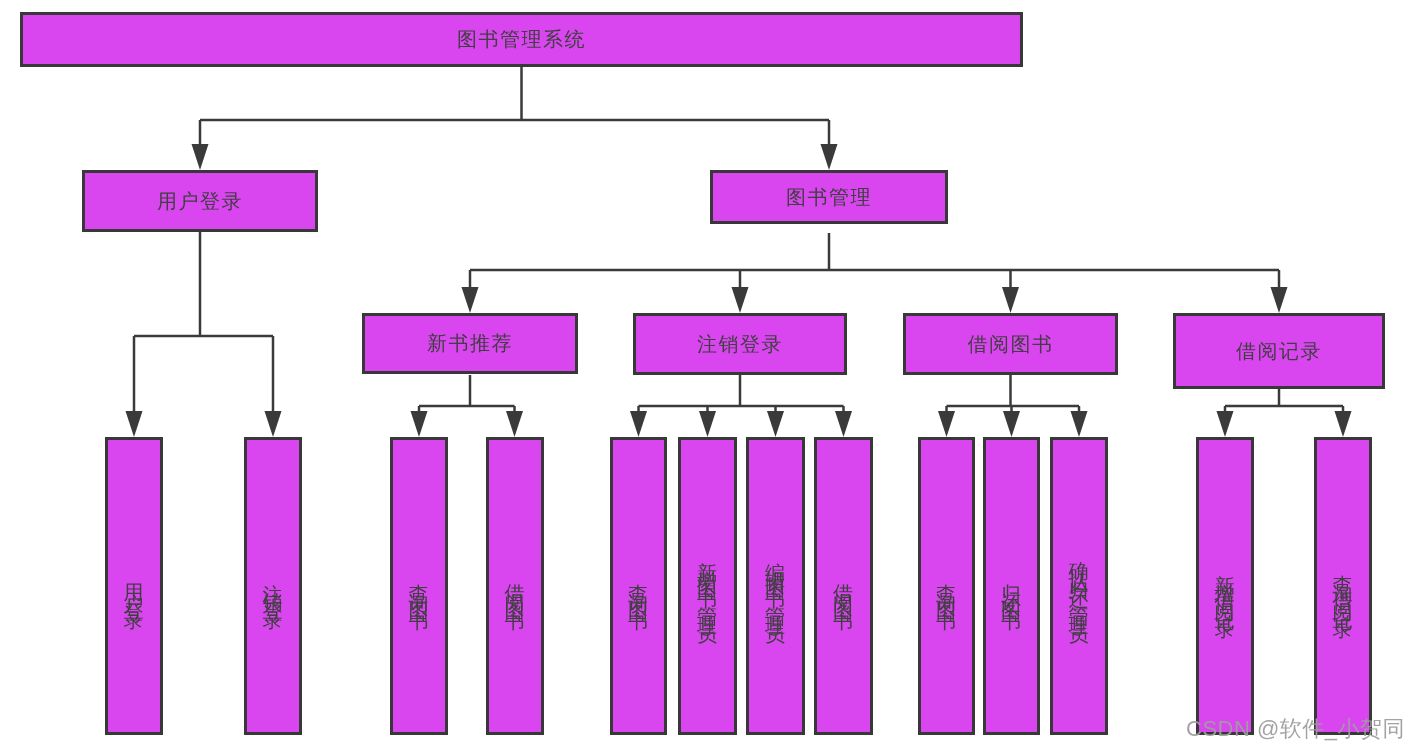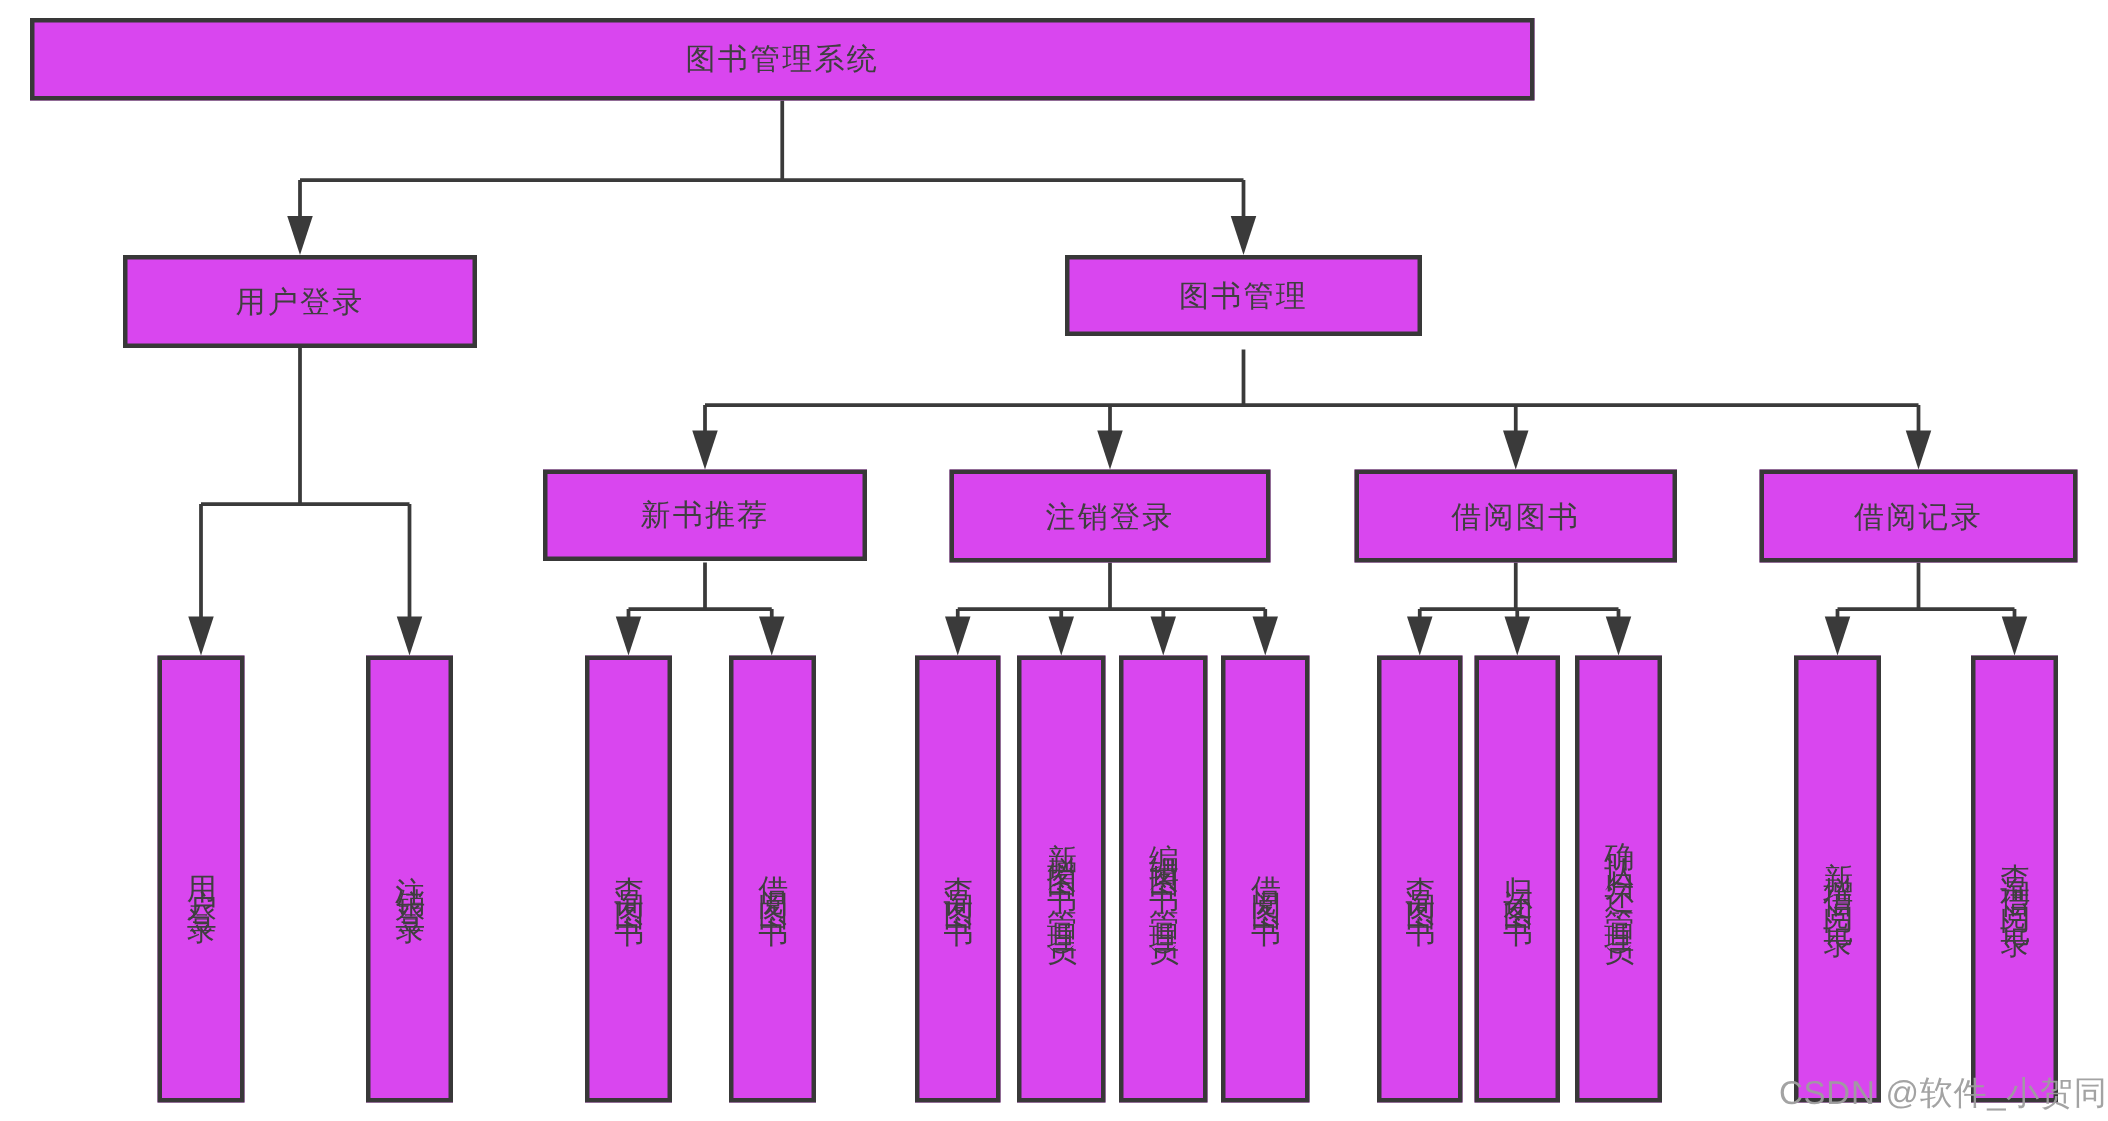--- a/index.html
+++ b/index.html
@@ -139,21 +139,21 @@
 
   <div class="node" style="left:362px; top:313px; width:216px; height:61px;">
     <span>新书推荐</span>
   </div>
   <div class="node" style="left:633px; top:313px; width:214px; height:62px;">
     <span>注销登录</span>
   </div>
   <div class="node" style="left:903px; top:313px; width:215px; height:62px;">
     <span>借阅图书</span>
   </div>
-  <div class="node" style="left:1173px; top:313px; width:212px; height:62px;">
+  <div class="node" style="left:1173px; top:313px; width:212px; height:76px;">
     <span>借阅记录</span>
   </div>
 
   <div class="node leaf" style="left:105px; top:437px; width:58px; height:298px;">
     <span>用户登录</span>
   </div>
   <div class="node leaf" style="left:244px; top:437px; width:58px; height:298px;">
     <span>注销登录</span>
   </div>
 

